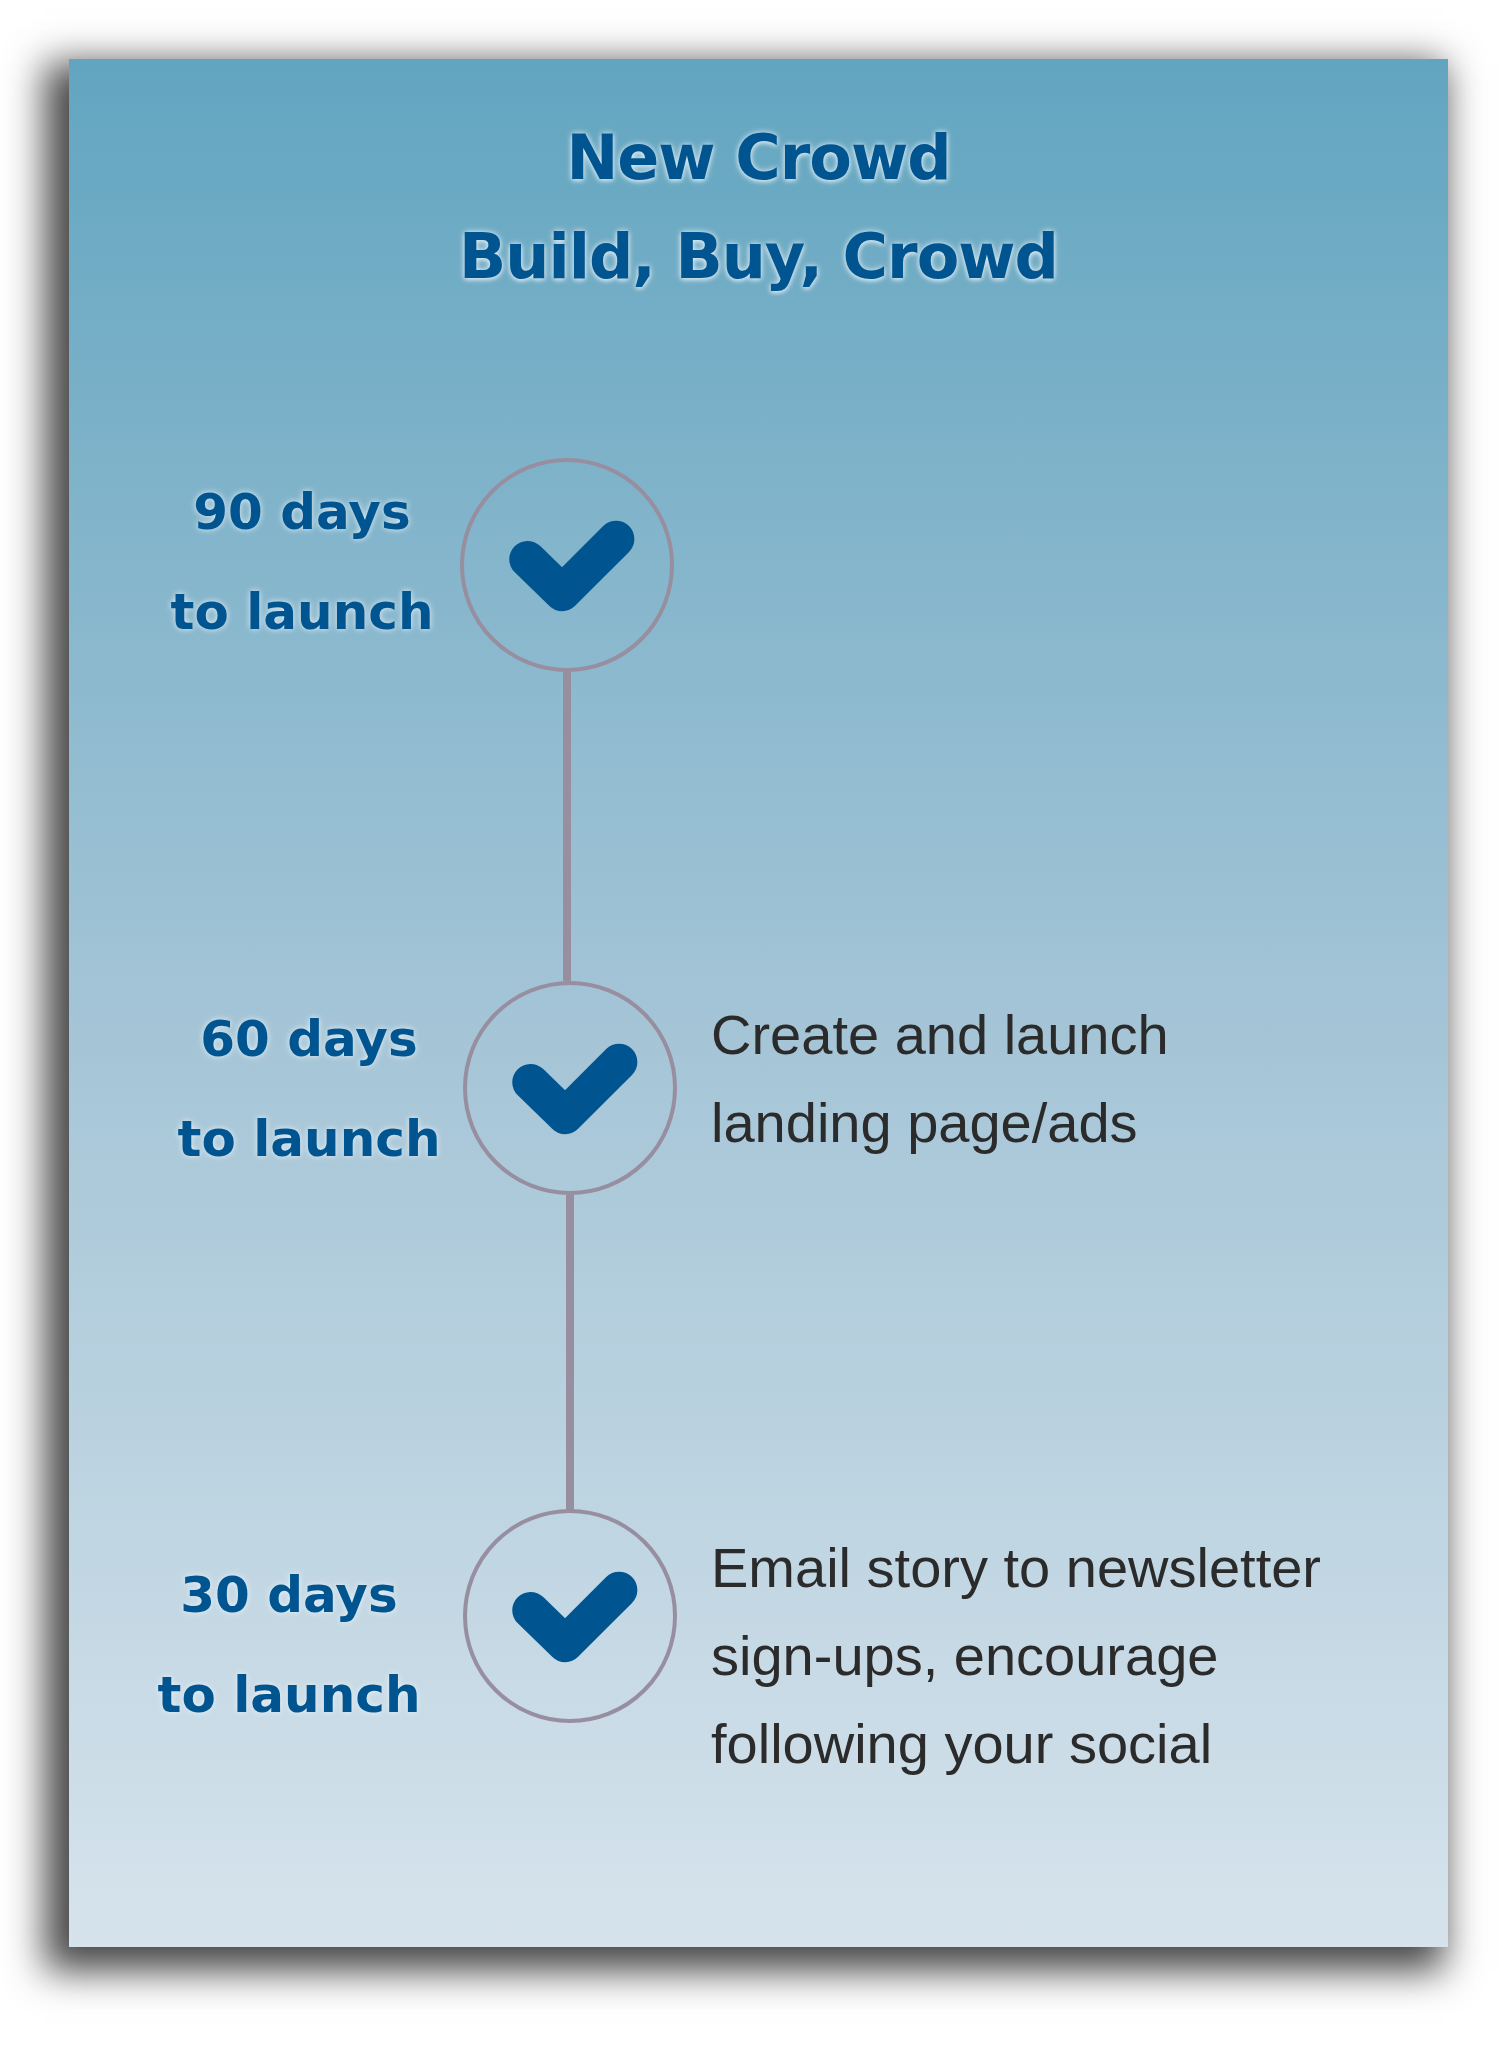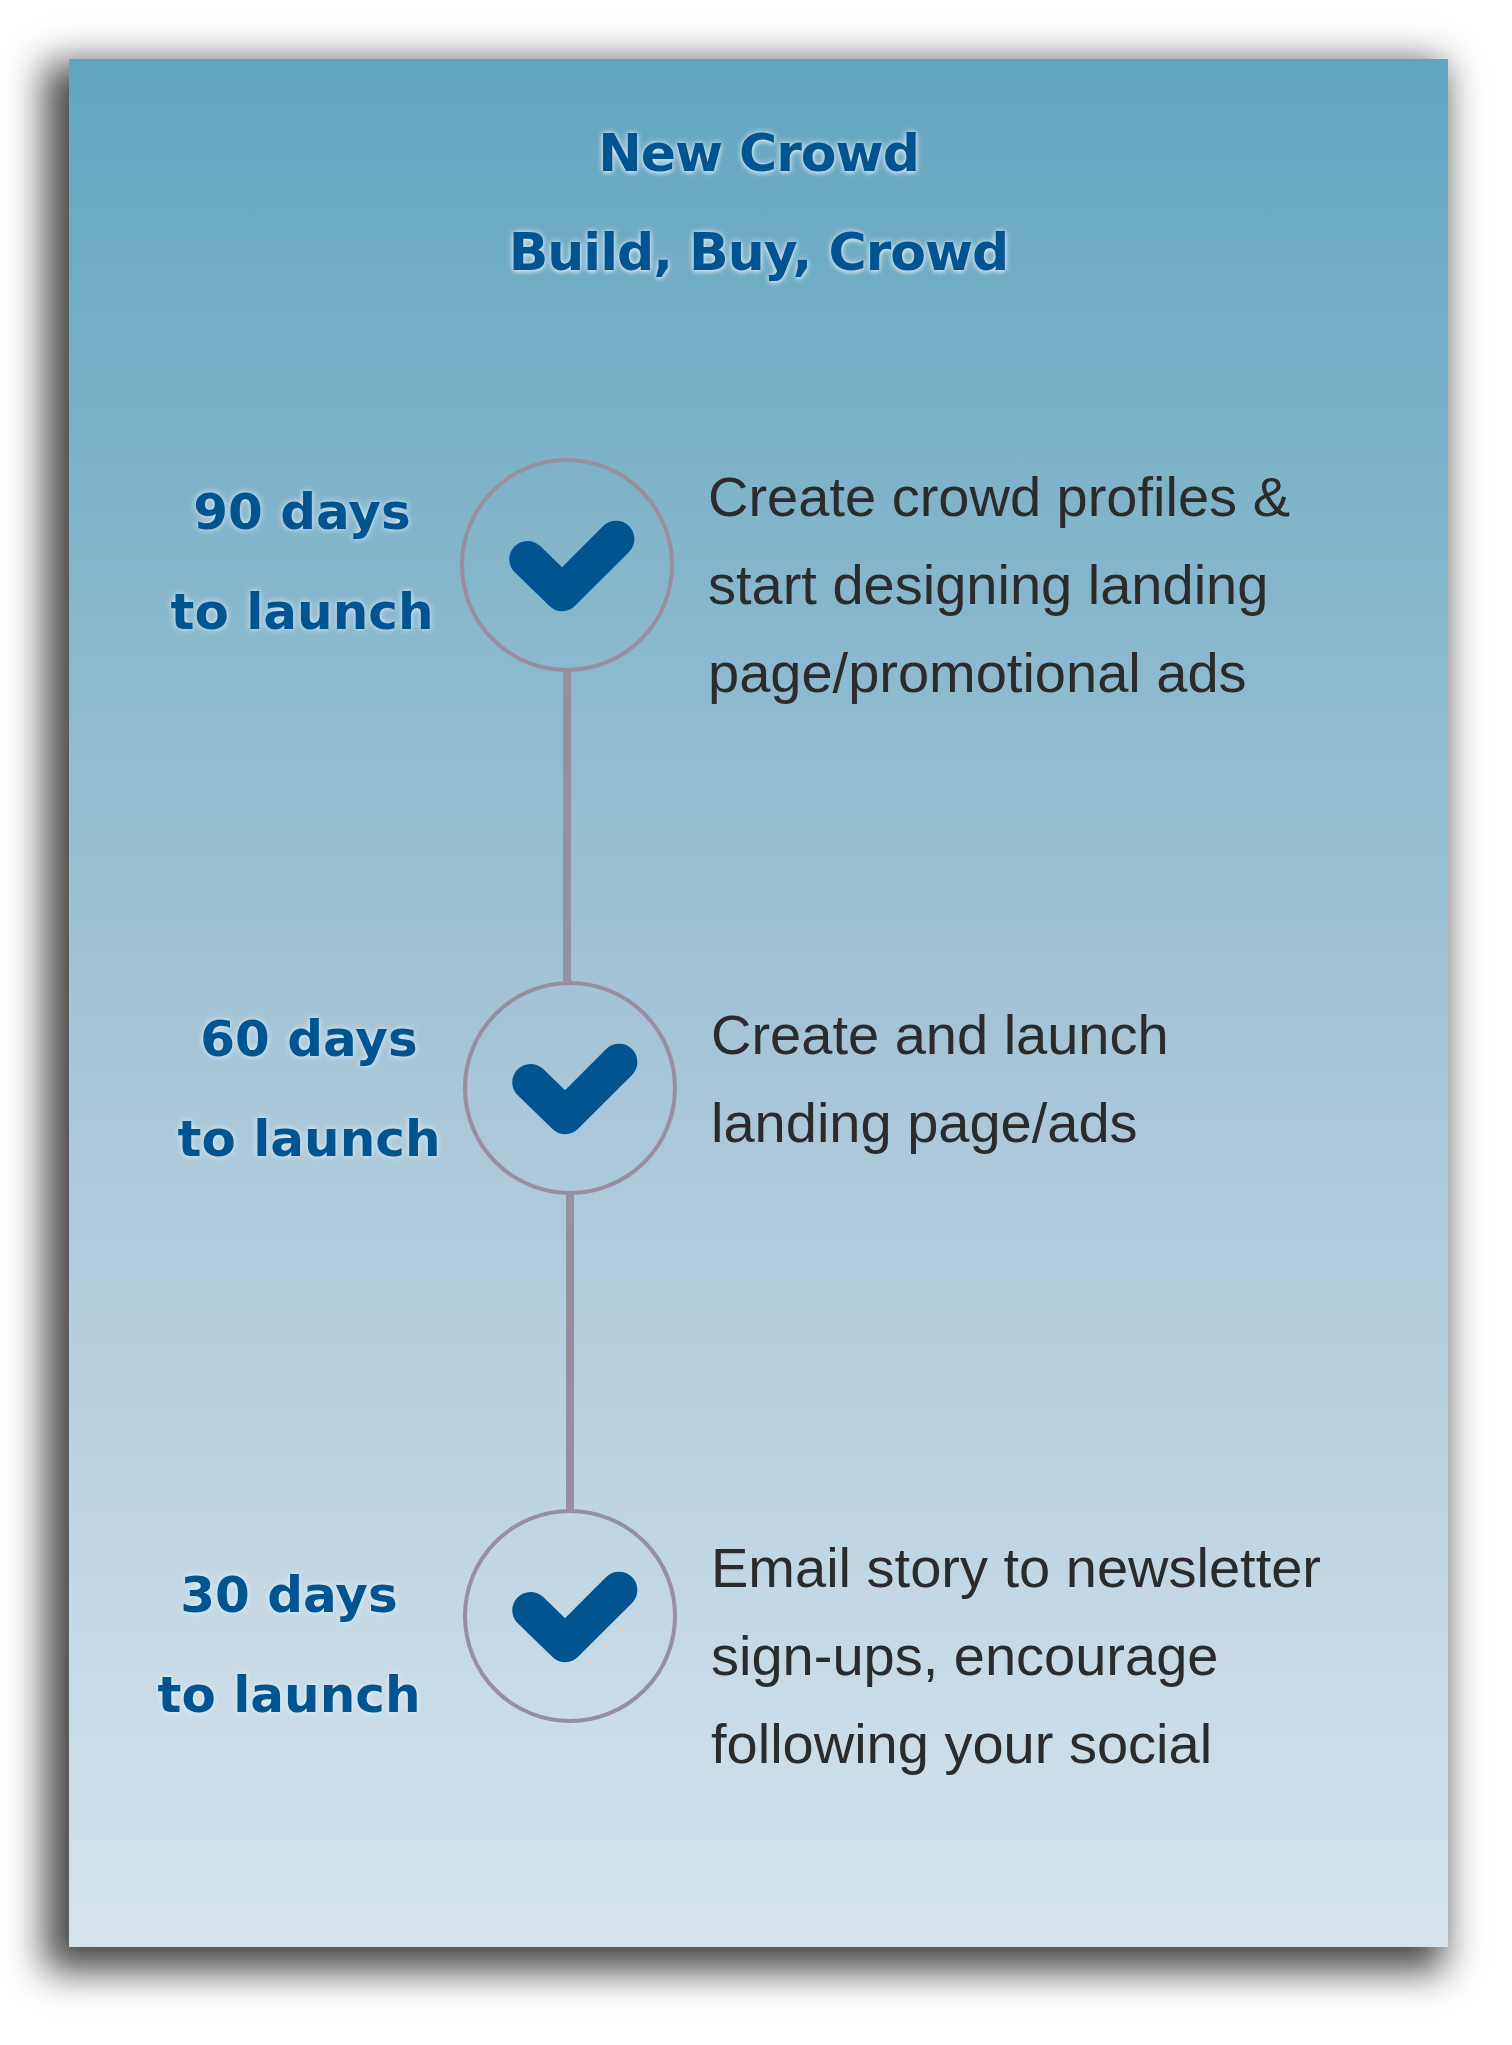--- a/index.html
+++ b/index.html
@@ -17,21 +17,21 @@
     background: linear-gradient(to bottom, #62a5c0 0%, #a3c4d6 50%, #d6e3ec 100%);
     box-shadow: -14px 14px 36px 10px rgba(0,0,0,0.72);
   }
   .title {
     position: absolute;
     left: 0; width: 100%;
     text-align: center;
     color: #005590;
     font-family: "DejaVu Sans", sans-serif;
     font-weight: bold;
-    font-size: 52px;
+    font-size: 62px;
     letter-spacing: -1px;
     text-shadow: 0 0 6px rgba(230,240,248,0.95), 0 2px 4px rgba(255,255,255,0.5);
     white-space: nowrap;
     line-height: 1;
   }
   .title.l1 { top: 68px; }
   .title.l2 { top: 167px; }
 
   .connector {
     position: absolute;
@@ -84,25 +84,20 @@
 
   <div class="label" style="left:83px; top:403px;">
     <span>90 days</span>
     <span>to launch</span>
   </div>
   <div class="circle" style="left:391px; top:399px;">
     <svg viewBox="0 0 214 214">
       <polyline points="66,101 102,136 158,80" fill="none" stroke="#005590" stroke-width="38" stroke-linecap="round" stroke-linejoin="round"></polyline>
     </svg>
   </div>
-  <div class="desc" style="left:639px; top:394px;">
-    <span>Create crowd profiles &amp;</span>
-    <span>start designing landing</span>
-    <span>page/promotional ads</span>
-  </div>
 
   <div class="label" style="left:90px; top:930px;">
     <span>60 days</span>
     <span>to launch</span>
   </div>
   <div class="circle" style="left:394px; top:922px;">
     <svg viewBox="0 0 214 214">
       <polyline points="66,101 102,136 158,80" fill="none" stroke="#005590" stroke-width="38" stroke-linecap="round" stroke-linejoin="round"></polyline>
     </svg>
   </div>

